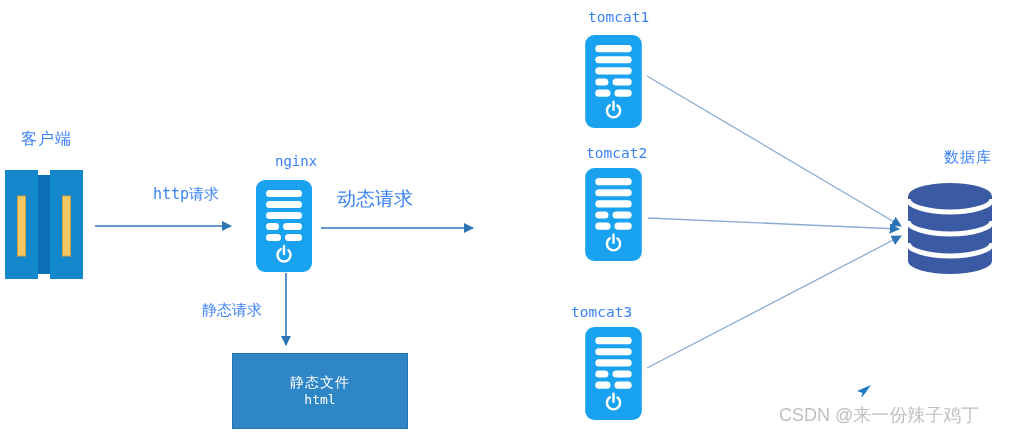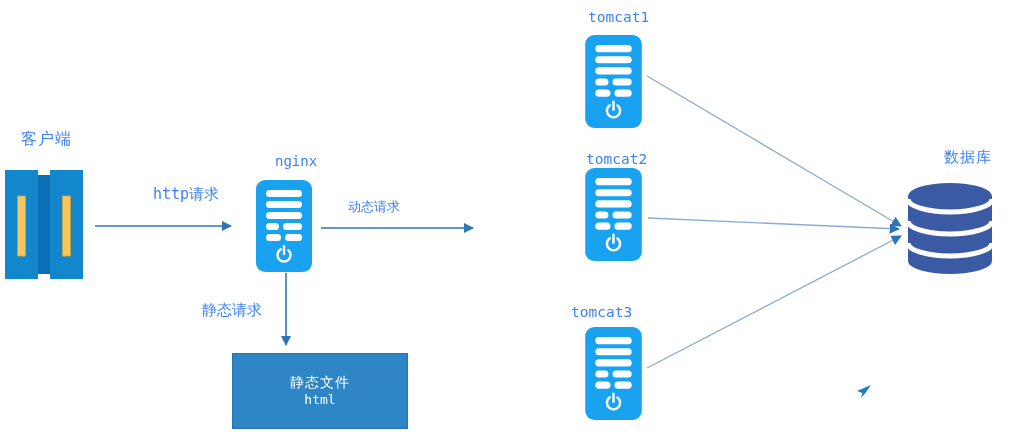--- a/index.html
+++ b/index.html
@@ -8,24 +8,24 @@
     font-family:"DejaVu Sans Mono","DejaVu Sans",sans-serif;
   }
   .layer{position:absolute;left:0;top:0;}
   .label{
     position:absolute;color:#3b82f6;white-space:nowrap;line-height:1.15;
     font-family:"DejaVu Sans Mono","DejaVu Sans",sans-serif;
   }
   .lbl-client{left:21px;top:130px;font-size:16px;letter-spacing:1px;}
   .lbl-http{left:153px;top:186px;font-size:15px;}
   .lbl-nginx{left:264px;top:153px;font-size:14px;margin-left:11px;}
-  .lbl-dynamic{left:348px;top:188px;font-size:13px;margin-top:12px;}
+  .lbl-dynamic{left:337px;top:188px;font-size:19px;}
   .lbl-static{left:202px;top:302px;font-size:15px;}
   .lbl-tomcat1{left:588px;top:9px;font-size:14.5px;}
-  .lbl-tomcat2{left:586px;top:145px;font-size:14.5px;margin-top:6px;}
+  .lbl-tomcat2{left:586px;top:145px;font-size:14.5px;}
   .lbl-tomcat3{left:571px;top:304px;font-size:14.5px;}
   .lbl-db{left:944px;top:149px;font-size:15px;letter-spacing:1px;}
   .static-box{
     position:absolute;left:232px;top:353px;width:176px;height:76px;
     background:#2e86c6;border:1px solid #2474b0;box-sizing:border-box;
     display:flex;flex-direction:column;align-items:center;justify-content:center;
     color:#ffffff;
   }
   .static-box .t1{font-size:14px;letter-spacing:1px;}
   .static-box .t2,.static-box .t3{font-size:13px;line-height:16px;}
@@ -102,17 +102,18 @@
   <div class="label lbl-tomcat1">tomcat1</div>
   <div class="label lbl-tomcat2">tomcat2</div>
   <div class="label lbl-tomcat3">tomcat3</div>
   <div class="label lbl-db">数据库</div>
 
   <div class="static-box">
     <div class="t1">静态文件</div>
     <div class="t3">html</div>
   </div>
 
+  <div class="watermark">CSDN @来一份辣子鸡丁</div>
   <svg class="cursor-badge" width="16" height="15" viewBox="0 0 16 15">
     <path d="M15 1 L1 7 L6.5 9 L5 14 L9 9.5 Z" fill="#1b7bc4"></path>
   </svg>
 
 </div>
 
 </body></html>

